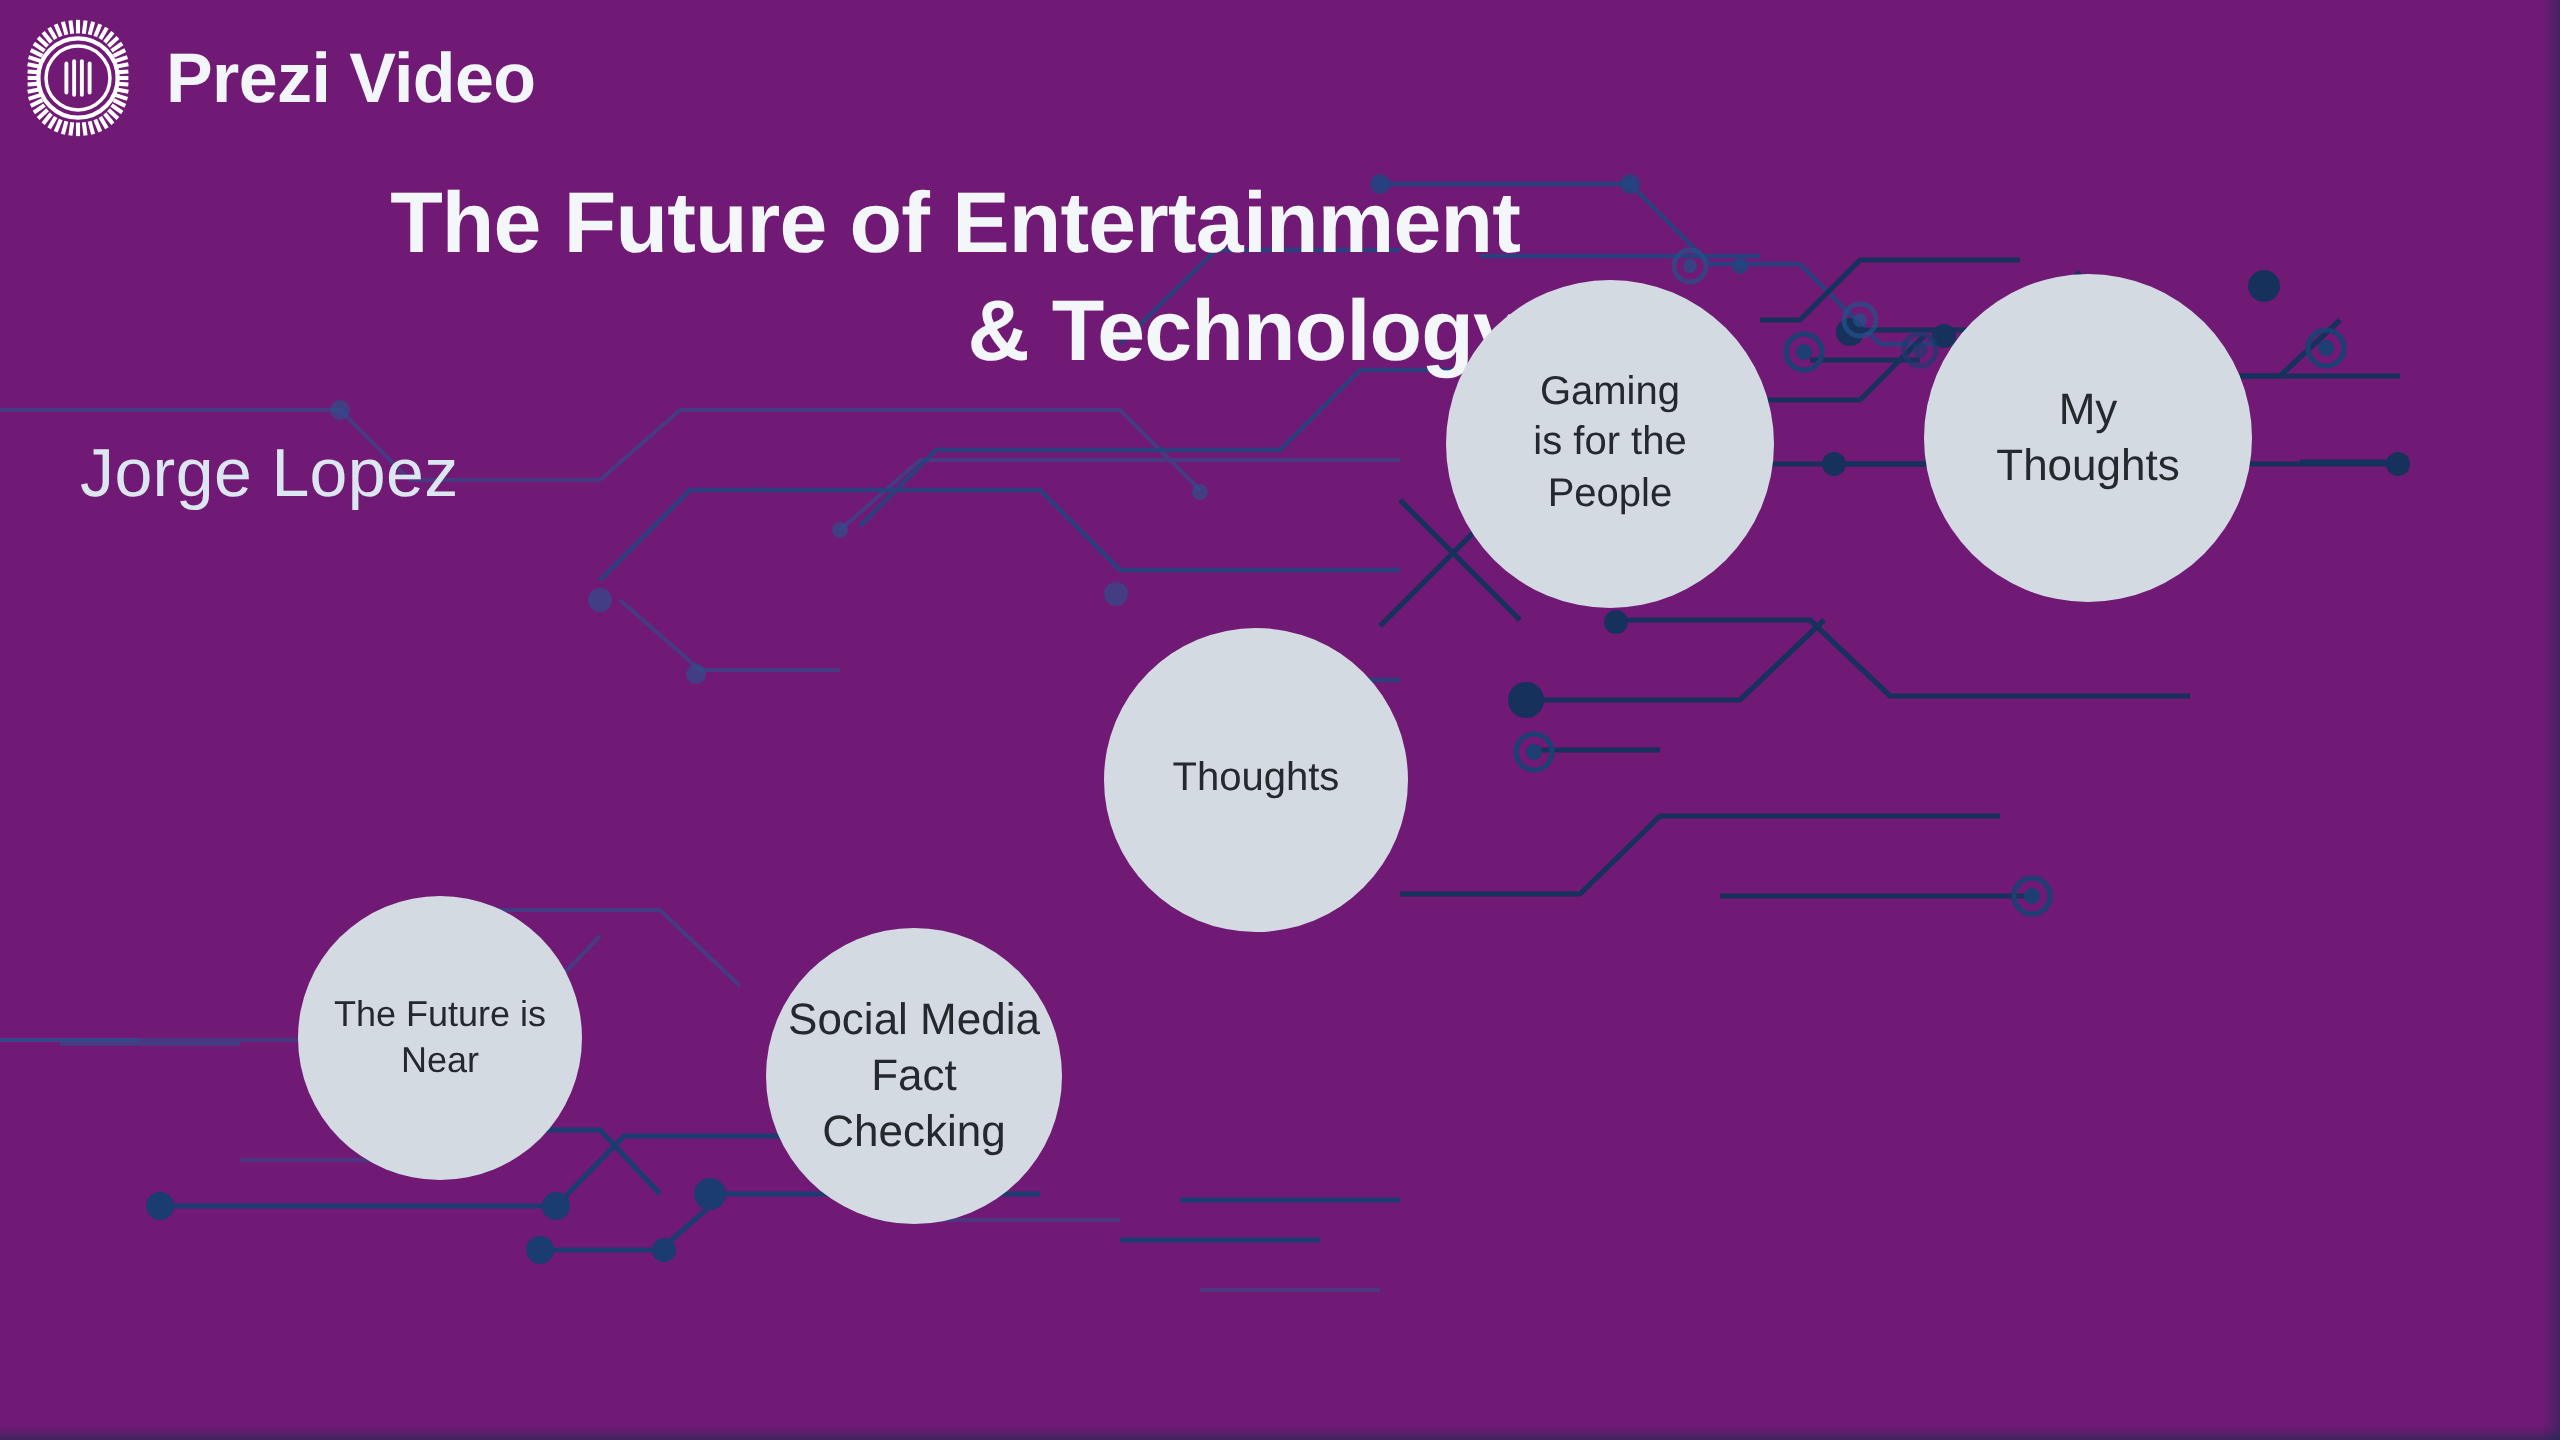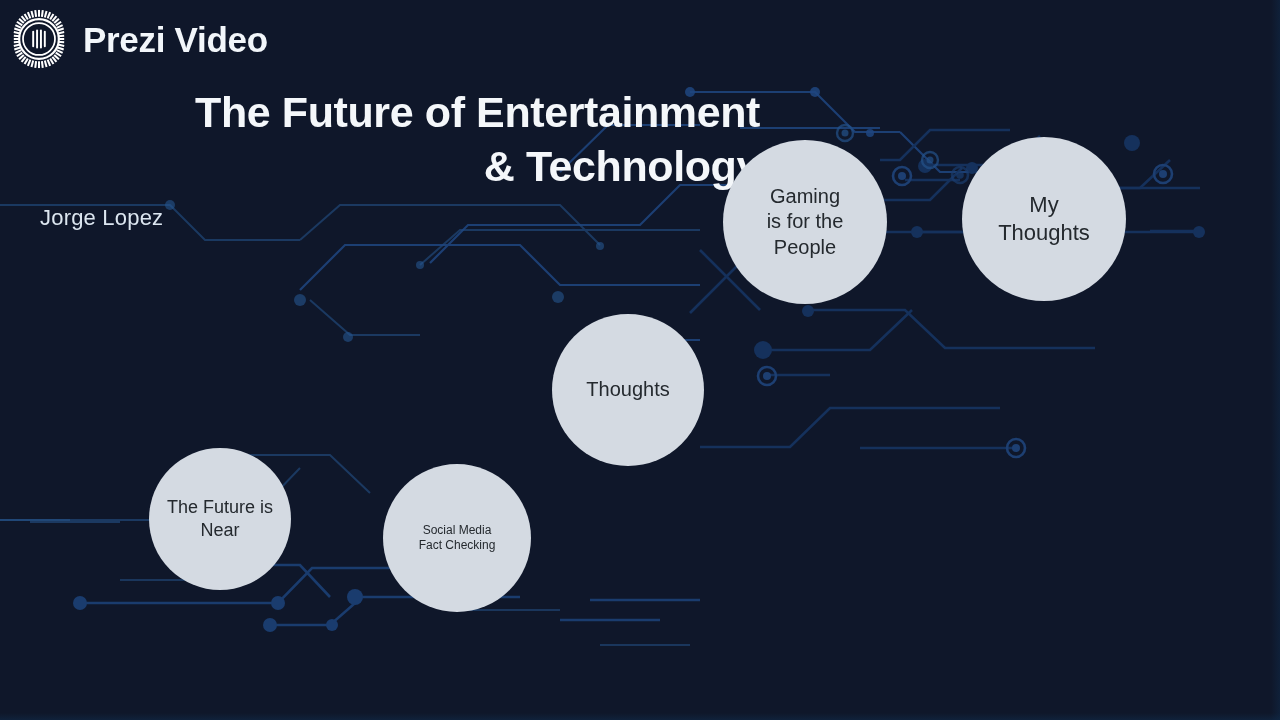--- a/index.html
+++ b/index.html
@@ -6,21 +6,21 @@
   html, body {
     margin: 0;
     padding: 0;
     background: #1f4d80;
   }
   #stage {
     position: relative;
     width: 1280px;
     height: 720px;
     overflow: hidden;
-    background: #0f172a;
+    background: #701a75;
     font-family: "Liberation Sans", sans-serif;
     -webkit-font-smoothing: antialiased;
   }
 
   
   #circuit {
     position: absolute;
     left: 0; top: 0;
     width: 1280px;
     height: 720px;
@@ -73,24 +73,24 @@
     font-size: 43px;
     font-weight: 700;
     line-height: 1.25;
     letter-spacing: -0.4px;
     margin: 0;
     white-space: pre-line;
     text-align: right;
   }
   .slide-author {
     color: #dce6f0;
-    font-size: 22px;
+    font-size: 34px;
     font-weight: 400;
     line-height: 1.2;
-    margin: 11px 0 0 0;
+    margin: 23px 0 0 0;
     letter-spacing: 0.2px;
   }
 
   
   .bubble {
     position: absolute;
     border-radius: 50%;
     background: #d4dae2;
     display: flex;
     align-items: center;
@@ -306,18 +306,18 @@
 Thoughts</span>
       </div>
       <div class="bubble" style="left: 552px; top: 314px; width: 152px; height: 152px;">
         <span style="font-size: 20px;">Thoughts</span>
       </div>
       <div class="bubble" style="left: 149px; top: 448px; width: 142px; height: 142px;">
         <span style="font-size: 18px;">The Future is
 Near</span>
       </div>
       <div class="bubble" style="left: 383px; top: 464px; width: 148px; height: 148px;">
-        <span style="font-size: 12px;">Social Media
+        <span style="font-size: 22px;">Social Media
 Fact Checking</span>
       </div>
     </div>
 
 </div>
 
 </body></html>

